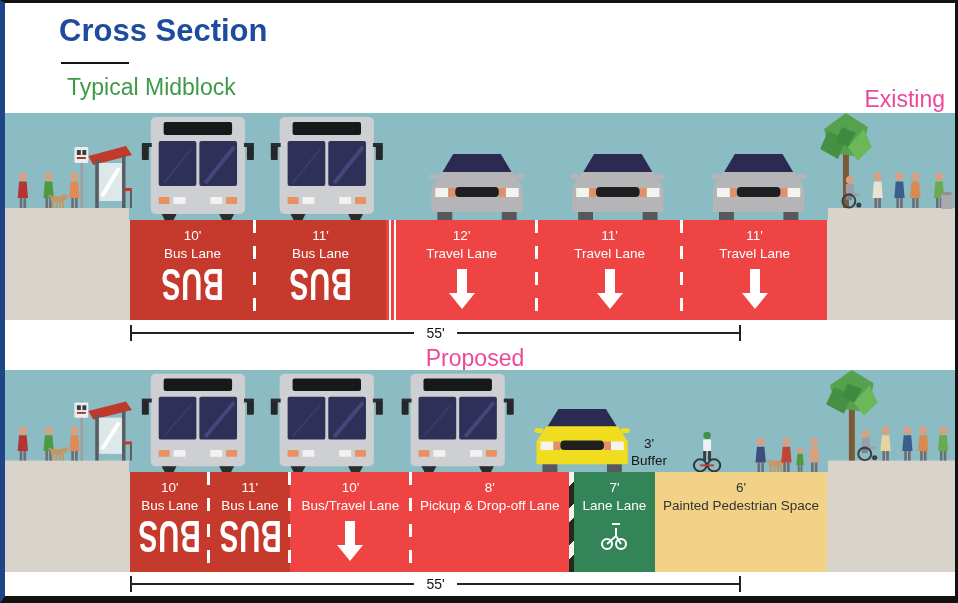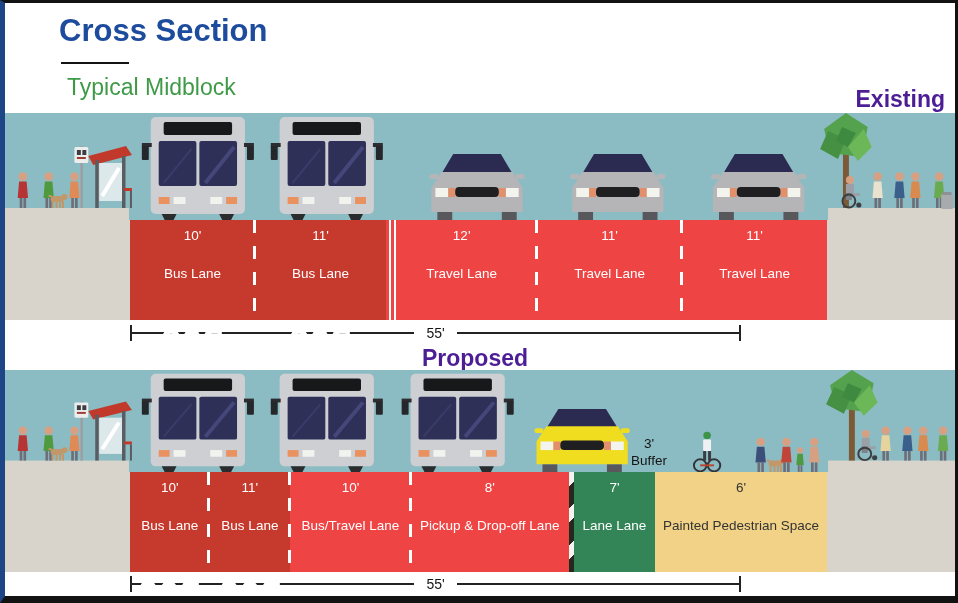--- a/index.html
+++ b/index.html
@@ -4,40 +4,40 @@
 <style>
   html,body{margin:0;padding:0;background:#e8e8e8;font-family:"Liberation Sans",sans-serif;}
   .frame{position:relative;width:958px;height:603px;box-sizing:border-box;background:#fff;
          border-top:3px solid #121212;border-right:3px solid #121212;border-bottom:7px solid #121212;
          border-left:5px solid #1e4586;overflow:hidden;}
   
   .hdr{position:relative;height:110px;padding:10px 8px 0 54px;box-sizing:border-box;}
   .hdr h1{margin:0;font-size:31px;font-weight:bold;color:#1d4b9d;}
   .hdr .rule{width:68px;border-top:2px solid #141414;margin:13px 0 10px 2px;}
   .hdr h2{margin:8px;font-size:23px;font-weight:normal;color:#3e9a46;}
-  .sec-label{font-size:23px;font-weight:bold;color:#4c1d95;}
+  .sec-label{font-size:23px;font-weight:normal;color:#ec4899;}
   .hdr .sec-label{position:absolute;right:10px;bottom:0;}
   .plabel-row{height:24px;line-height:24px;text-align:center;padding-right:10px;}
   
   .scene{position:relative;background:#8cbcc3;}
   .scene.s1{height:107px;} .scene.s2{height:102px;}
   .scene svg{position:absolute;inset:0;width:100%;height:100%;display:block;}
   .buffer-callout{position:absolute;left:604px;bottom:2px;width:80px;text-align:center;
                   color:#141414;font-size:13.5px;line-height:1.25;}
   
   .road{display:flex;height:100px;}
   .walk{background:#d8d4cb;}
   .walk.l{width:125px;} .walk.r{width:128px;}
   .lanes{flex:1;display:flex;}
-  .lane{position:relative;display:flex;flex-direction:column;align-items:center;text-align:center;color:#fff;gap:40px;}
+  .lane{position:relative;display:flex;flex-direction:column;align-items:center;text-align:center;color:#fff;}
   .lane.red{background:#c53a2d;} .lane.dark{background:#ef4444;}
   .lane.green{background:#338457;} .lane.tan{background:#f1d287;color:#333;}
   .lane.buffer{background:#f4f4f2;background-image:repeating-linear-gradient(135deg,#f4f4f2 0 10px,#23291f 10px 26px);}
   .lane-label{padding-top:7px;font-size:13.5px;line-height:1.3;width:100%;box-sizing:border-box;}
-  .ln{padding:0 3px;margin-top:20px;}
+  .ln{padding:0 3px;}
   .mark-bus{margin-top:7px;font-weight:bold;font-size:29px;line-height:1;letter-spacing:.5px;
             transform:rotate(180deg) scaleY(1.5);}
   .mark-arrow{margin-top:7px;}
   .mark-bike{margin-top:4px;}
   .sep-dash{position:absolute;left:-2px;top:0;bottom:0;width:3px;
             background:repeating-linear-gradient(to bottom,#fff 0 13px,transparent 13px 26px);}
   .sep-double{position:absolute;left:3px;top:0;bottom:0;width:7px;
             background:linear-gradient(to right,#fff 0 2px,transparent 2px 5px,#fff 5px 7px);}
   
   .dim-row{height:26px;padding-top:5px;box-sizing:border-box;}

